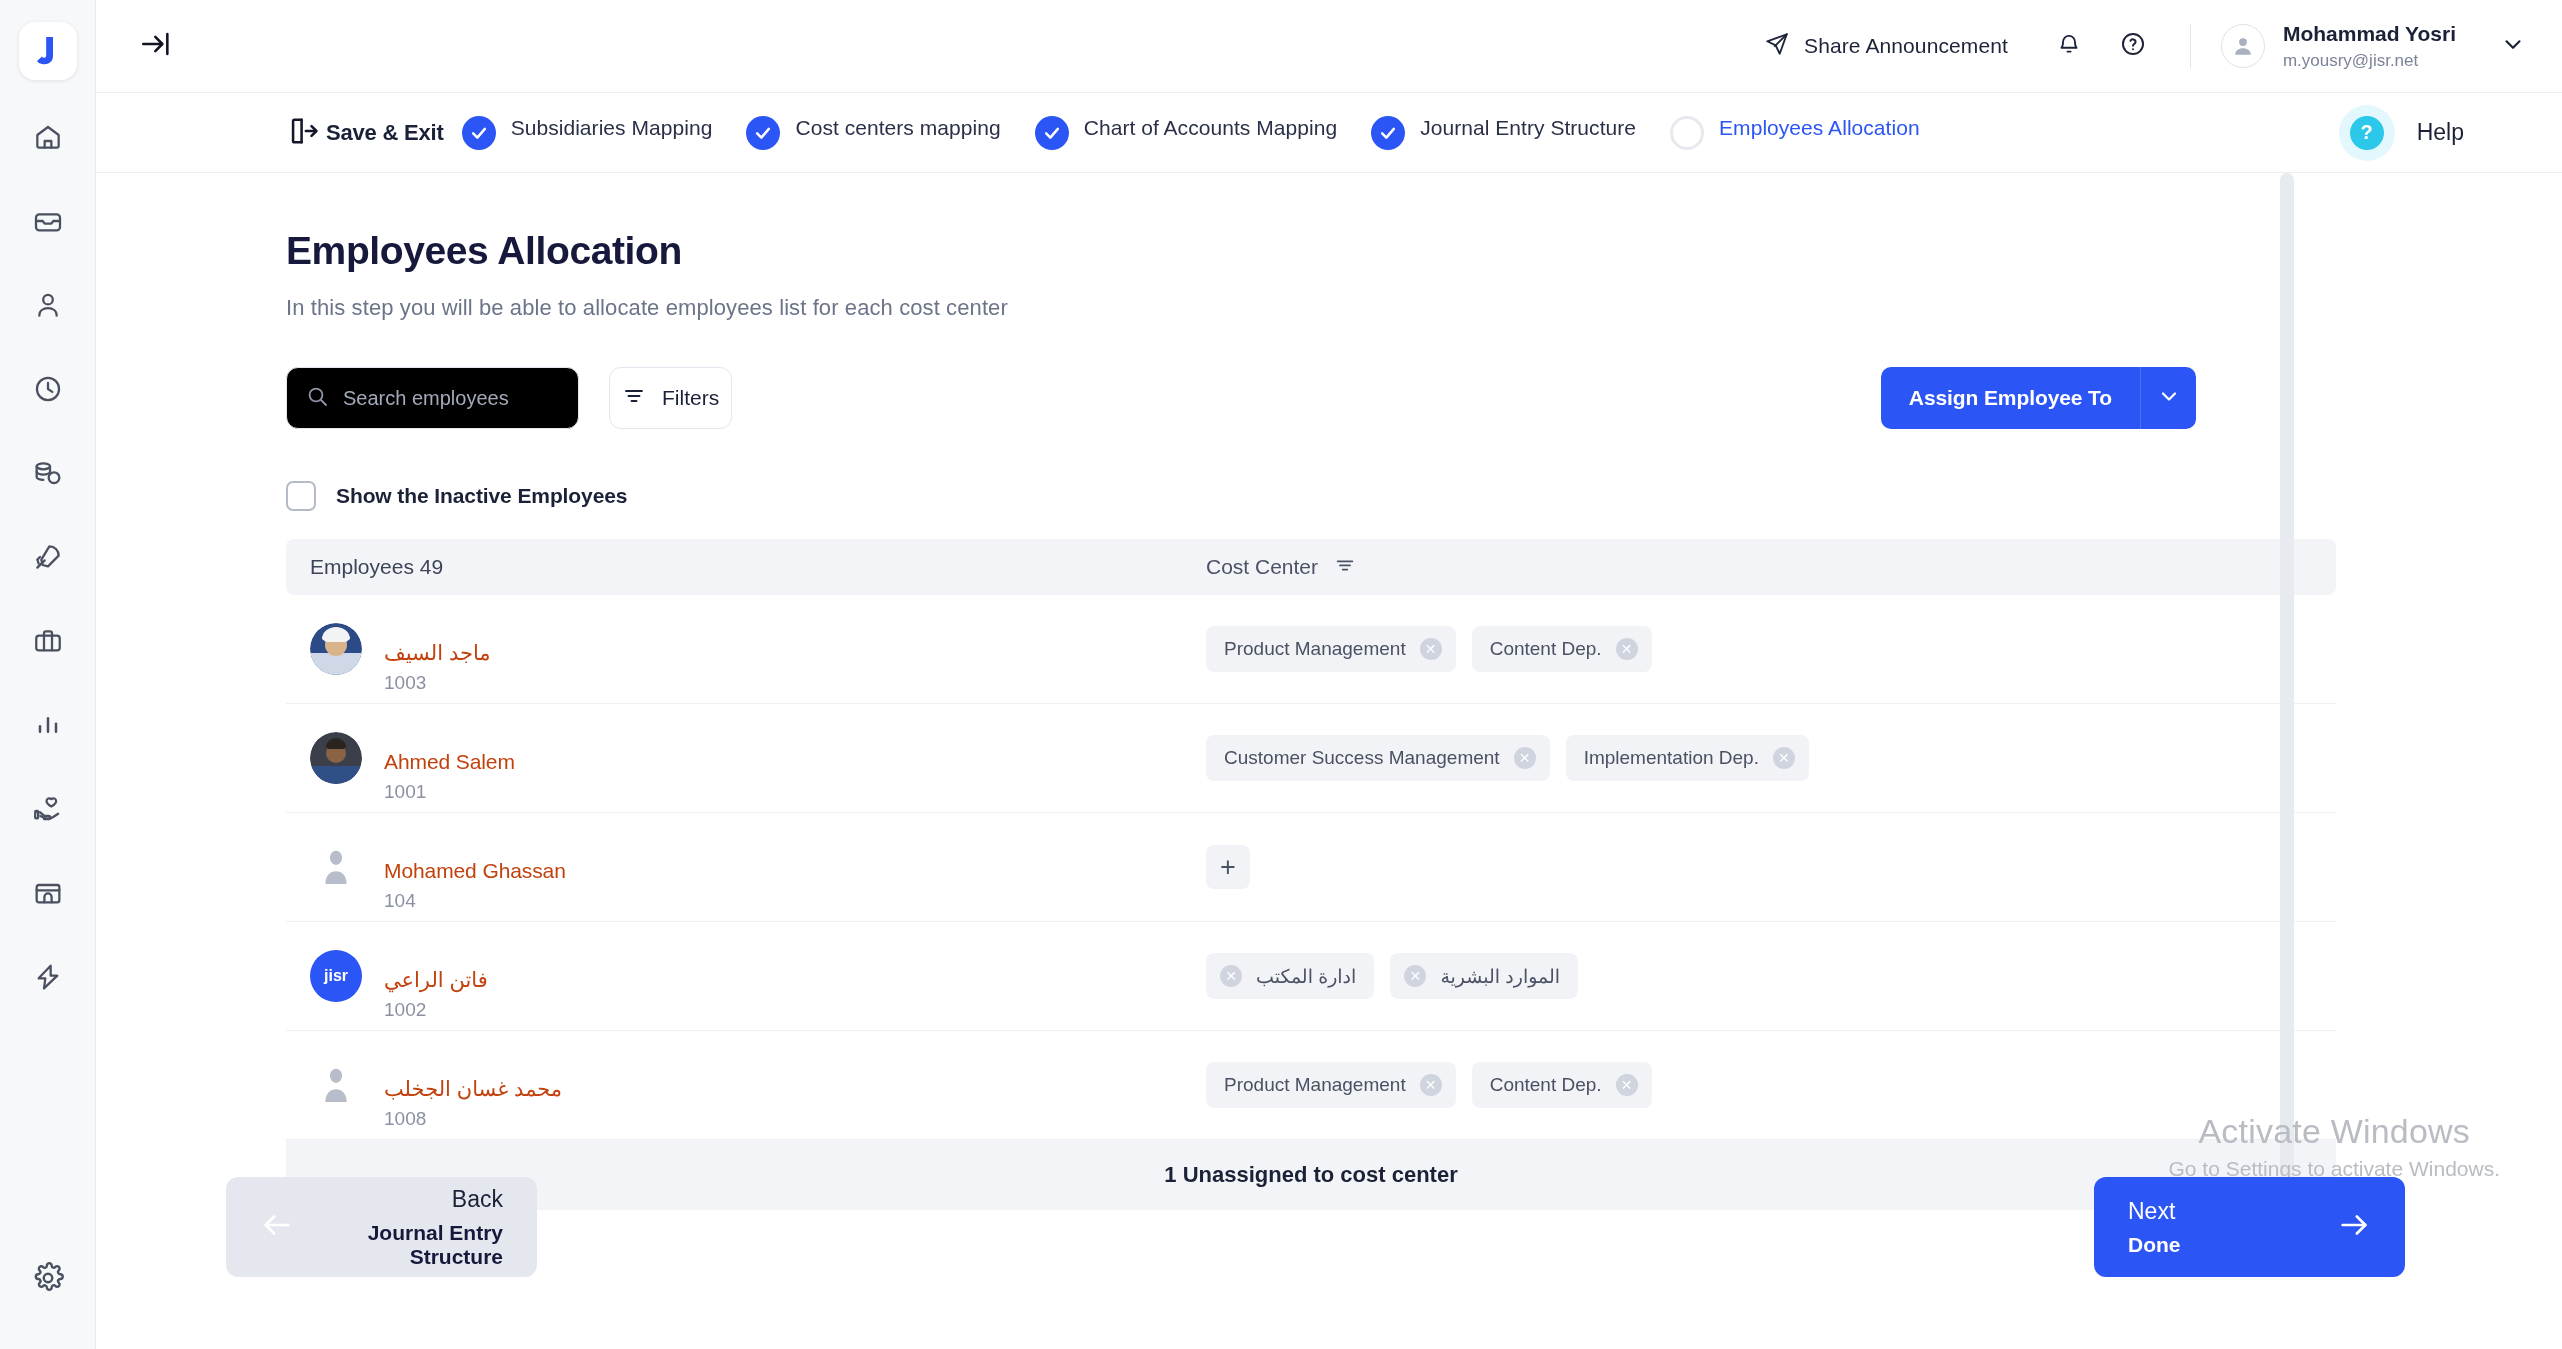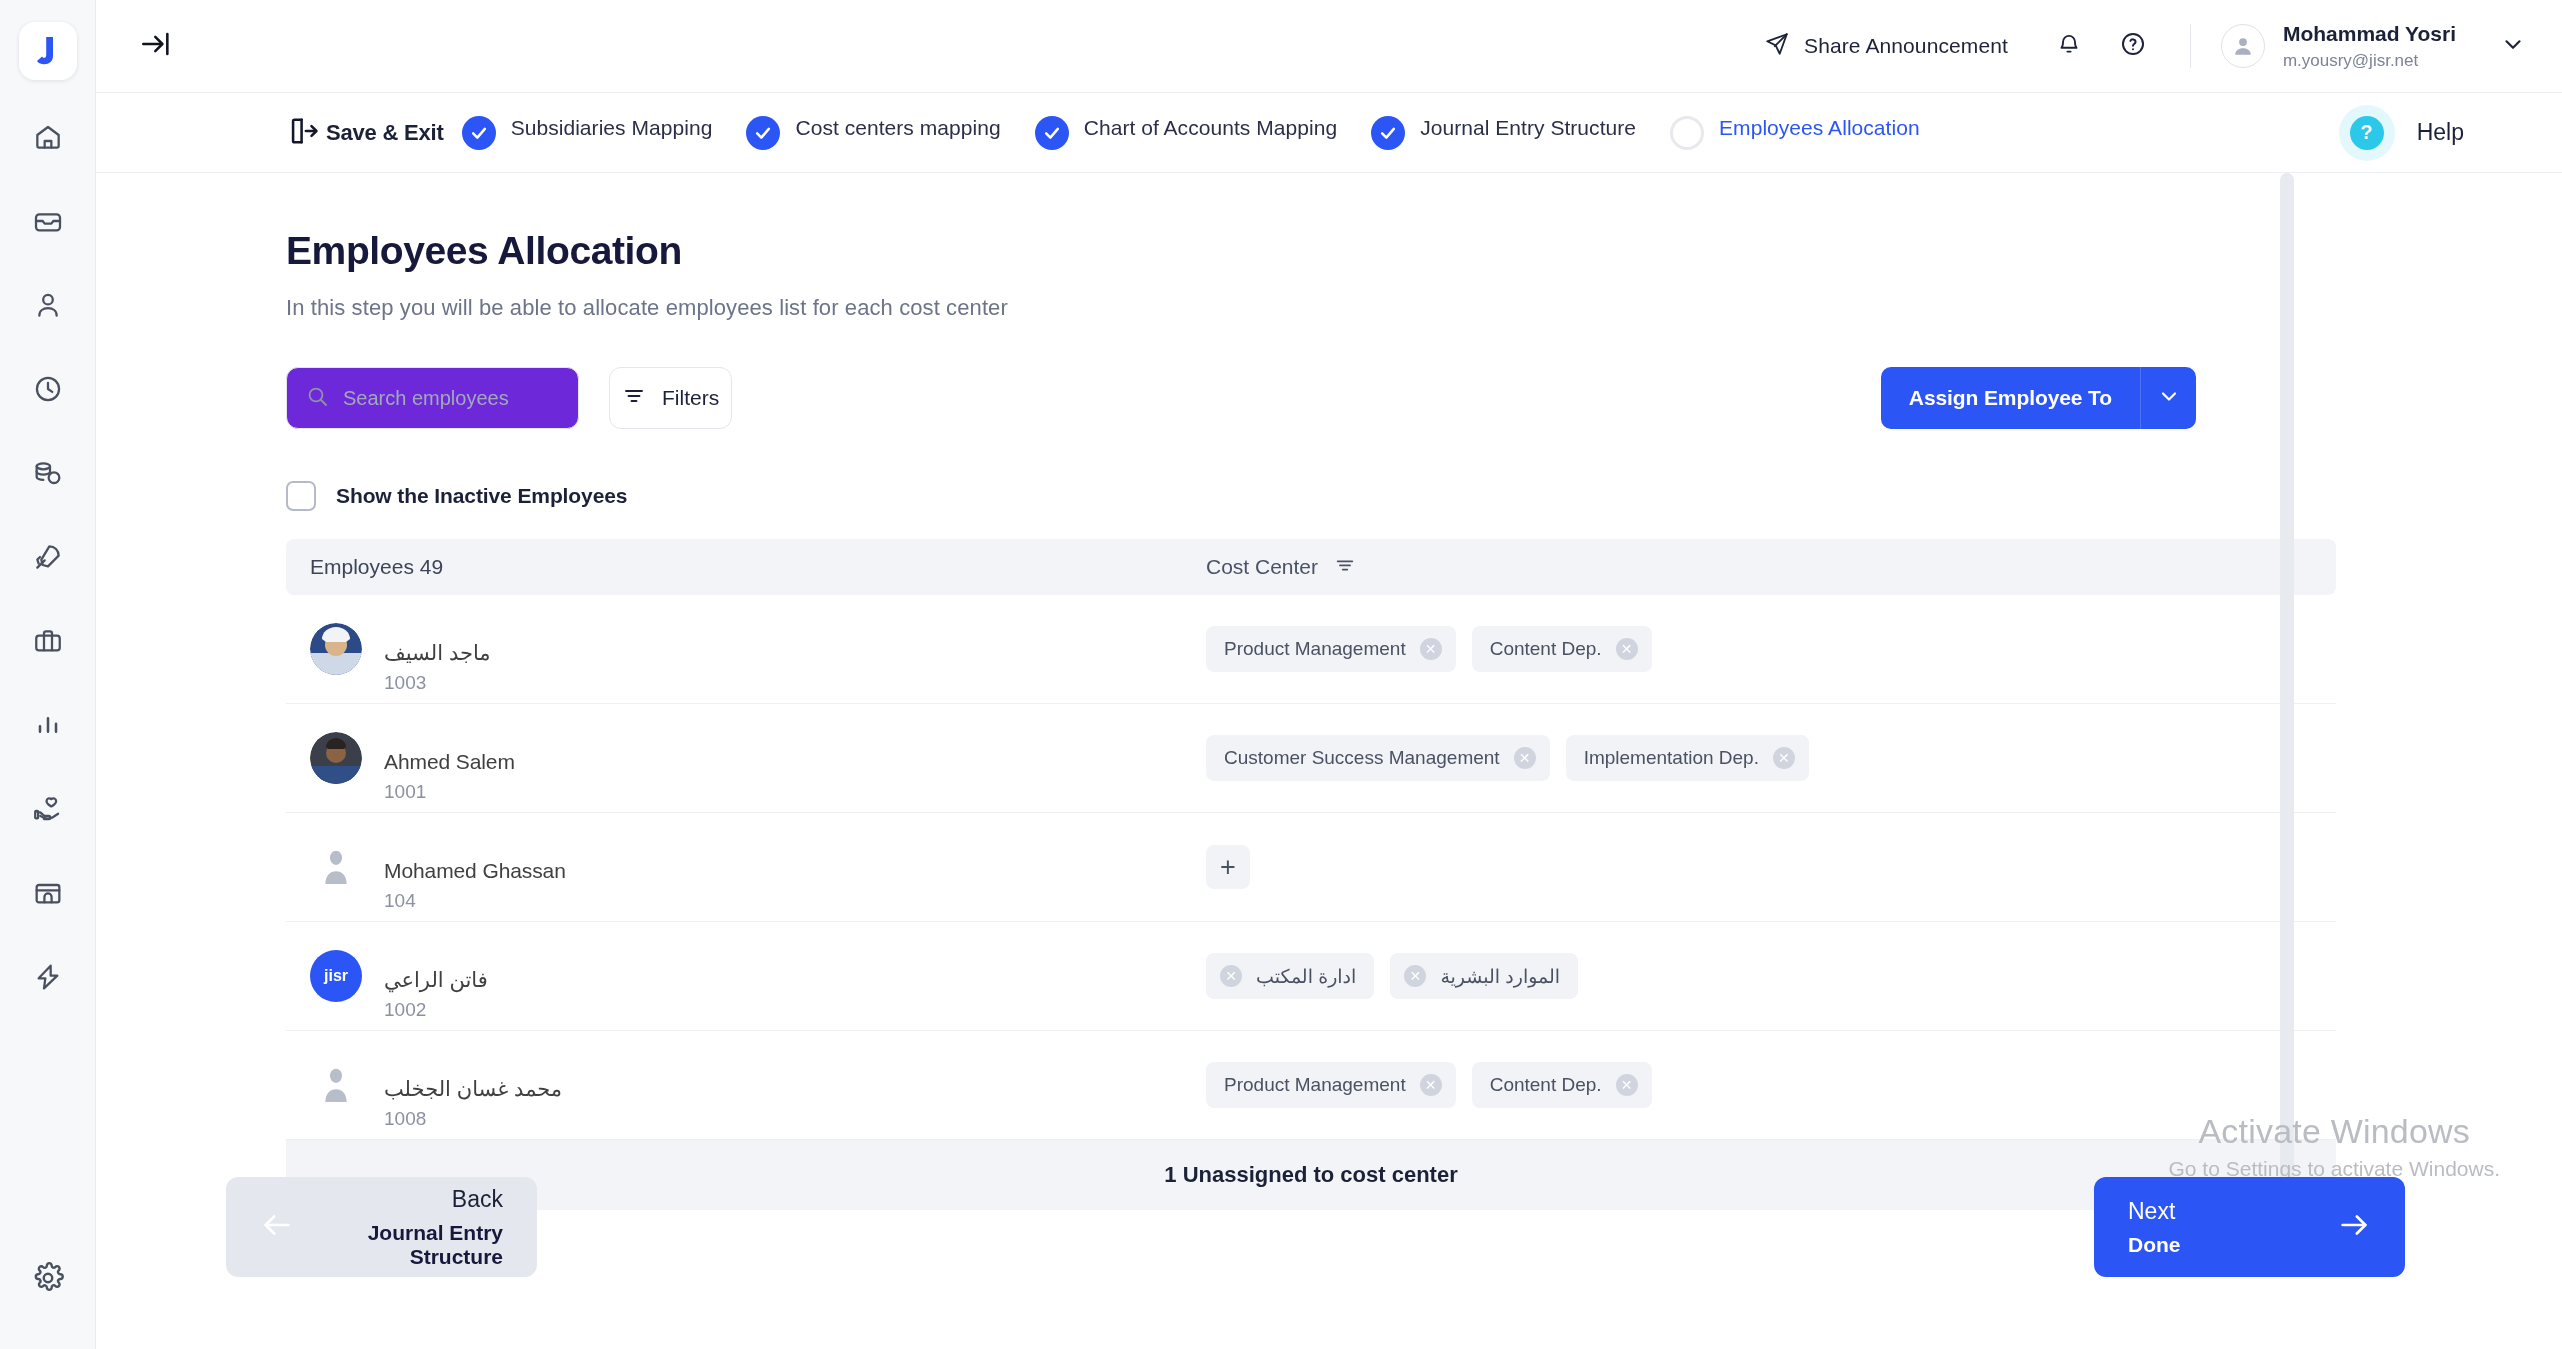--- a/index.html
+++ b/index.html
@@ -98,21 +98,21 @@
   .content {
     padding: 56px 0 0 190px;
     width: 2300px;
   }
   .page-title { font-size: 39px; font-weight: 700; color: #16193b; letter-spacing: -.4px; }
   .page-sub { font-size: 22px; color: #6c7489; margin-top: 22px; letter-spacing: .1px; }
 
   .toolbar { display: flex; align-items: center; margin-top: 46px; }
   .search-box {
     width: 293px; height: 62px; border: 1px solid #e3e6ec; border-radius: 12px;
-    display: flex; align-items: center; gap: 14px; padding: 0 18px; background: #6d28d9;
+    display: flex; align-items: center; gap: 14px; padding: 0 18px; background: #000000;
   }
   .search-box .ph { font-size: 20px; color: #a2a9b8; }
   .filters-btn {
     margin-left: 30px; height: 62px; padding: 0 12px;
     border: 1px solid #e3e6ec; border-radius: 12px; background: #fff;
     display: flex; align-items: center; gap: 16px;
     font-size: 21px; color: #1b2238;
   }
   .toolbar-spacer { flex: 1 1 auto; }
   .assign-group { display: flex; margin-right: 200px; }
@@ -146,21 +146,21 @@
     height: 109px; display: flex; align-items: center;
     border-bottom: 1px solid #eef0f4;
   }
   .emp-cell { width: 920px; display: flex; align-items: center; gap: 22px; padding-left: 24px; }
   .emp-avatar {
     width: 52px; height: 52px; border-radius: 50%; flex: 0 0 52px; overflow: hidden;
     display: flex; align-items: center; justify-content: center;
   }
   .emp-avatar.ph-grey { background: transparent; }
   .emp-avatar.jisr { background: #2b55f5; color: #fff; font-size: 16px; font-weight: 700; }
-  .emp-name { font-size: 21px; color: #404040; letter-spacing: -.1px; margin-top: 36px; }
+  .emp-name { font-size: 21px; color: #c2410c; letter-spacing: -.1px; margin-top: 36px; }
   .emp-name.rtl { direction: rtl; }
   .emp-id { font-size: 19px; color: #8b91a3; margin-top: 7px; }
   .cc-cell { display: flex; align-items: center; gap: 16px; }
   .chip {
     height: 46px; background: #f1f3f6; border-radius: 8px;
     display: flex; align-items: center; gap: 14px; padding: 0 14px 0 18px;
     font-size: 19px; color: #4a5163;
   }
   .chip.rtl { direction: rtl; padding: 0 18px 0 14px; }
   .chip-x {

